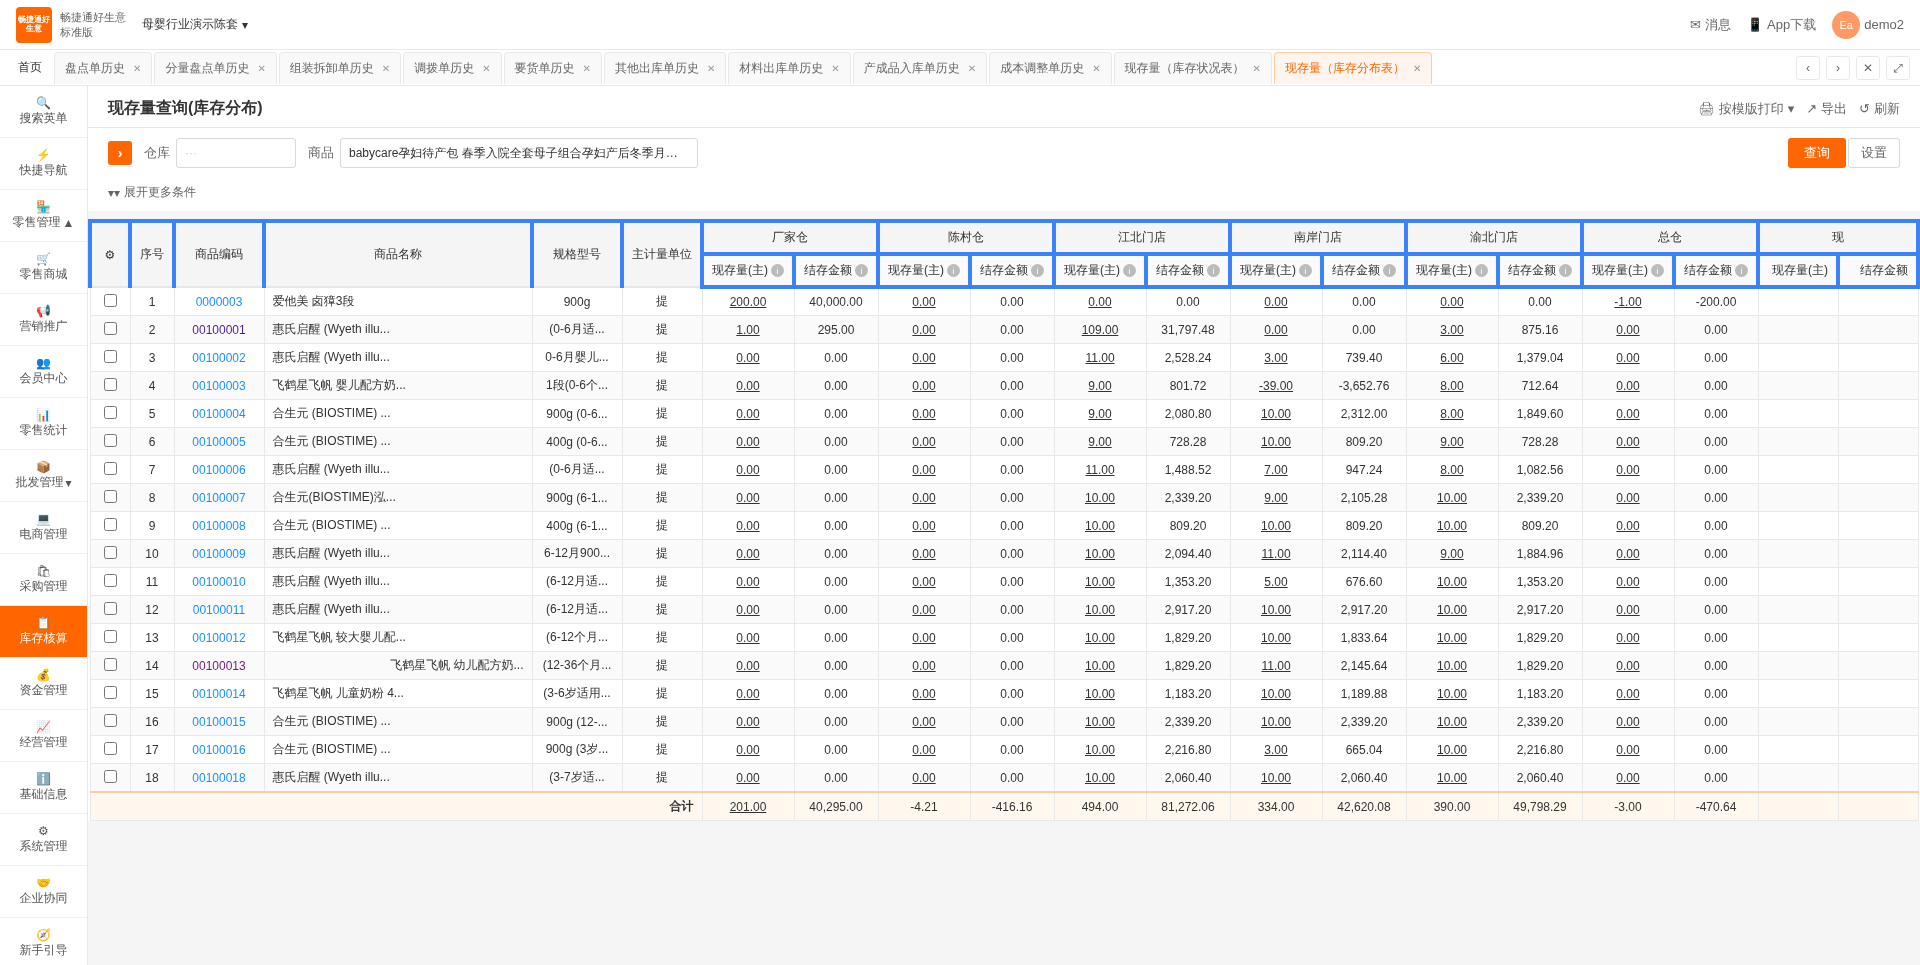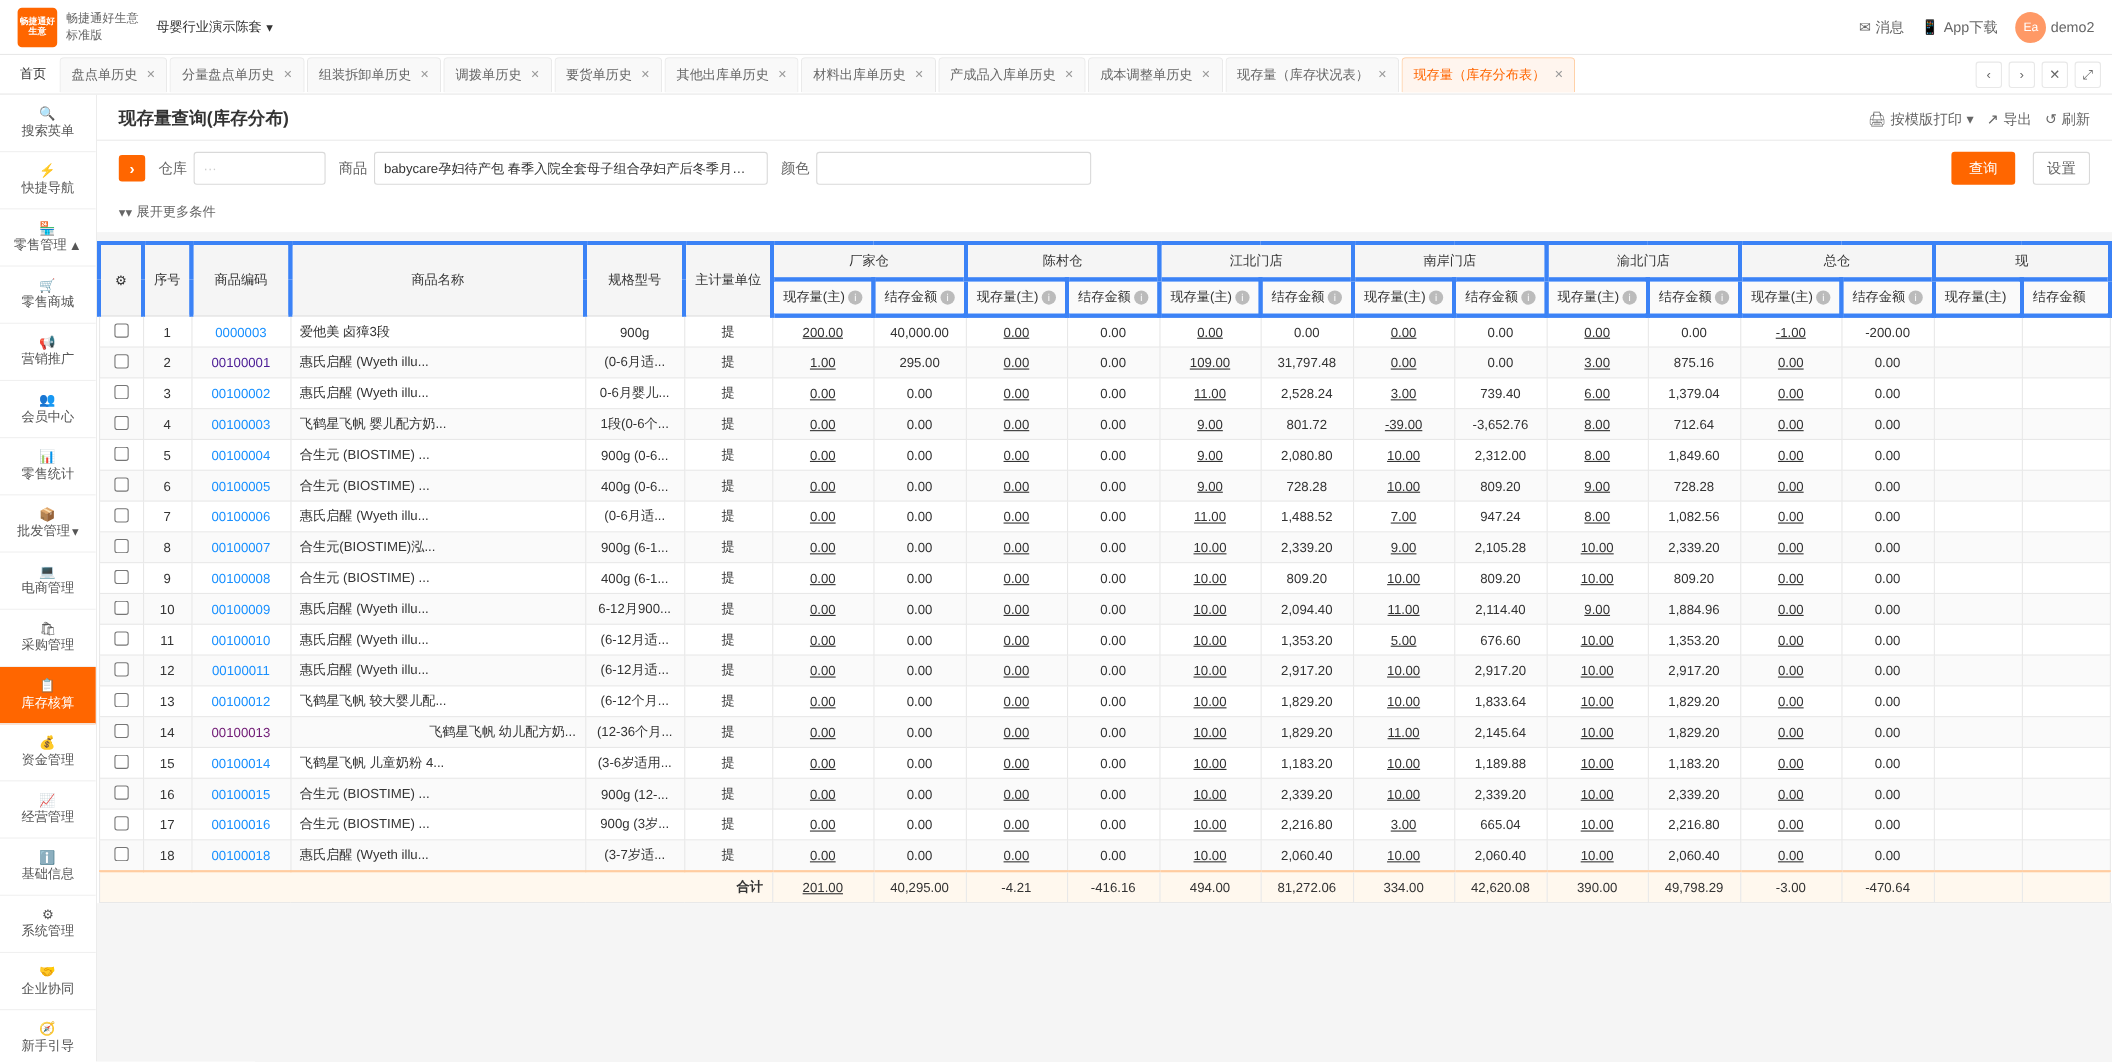--- a/index.html
+++ b/index.html
@@ -38,32 +38,32 @@
     
     .search-area { background: #fff; padding: 10px 20px; display: flex; align-items: center; gap: 12px; flex-wrap: wrap; }
     .search-row { display: flex; align-items: center; gap: 12px; width: 100%; }
     .expand-btn { width: 24px; height: 24px; background: #ff6600; border-radius: 3px; display: flex; align-items: center; justify-content: center; color: white; cursor: pointer; font-size: 14px; font-weight: bold; flex-shrink: 0; }
     .field-group { display: flex; align-items: center; gap: 6px; }
     .field-label { font-size: 13px; color: #666; white-space: nowrap; }
     .field-value-display { height: 30px; border: 1px solid #d9d9d9; border-radius: 3px; padding: 0 8px; font-size: 12px; display: flex; align-items: center; min-width: 350px; color: #333; background: #fff; cursor: pointer; position: relative; }
     .btn-primary { height: 30px; background: #ff6600; color: white; border: none; border-radius: 3px; padding: 0 16px; cursor: pointer; font-size: 13px; }
     .btn-default { height: 30px; background: #fff; color: #666; border: 1px solid #d9d9d9; border-radius: 3px; padding: 0 12px; cursor: pointer; font-size: 13px; }
     .expand-more { display: flex; align-items: center; gap: 4px; color: #666; cursor: pointer; font-size: 12px; margin-top: 4px; justify-content: center; }
-    .action-btns { display: flex; gap: 16px; margin-left: auto; align-items: flex-end; }
+    .action-btns { display: flex; gap: 2px; margin-left: auto; align-items: flex-end; }
 
     
     .table-area { padding: 0; background: #fff; margin-top: 8px; }
     .data-table { width: 100%; border-collapse: collapse; font-size: 12px; }
     .data-table th { background: #fafafa; border: 4px solid #3b82f6; padding: 6px 8px; text-align: center; font-weight: 500; color: #333; white-space: nowrap; position: sticky; top: 0; z-index: 2; }
     .data-table td { border: 1px solid #e8e8e8; padding: 5px 8px; text-align: center; white-space: nowrap; color: #333; }
     .data-table .group-header th { background: #f5f5f5; border-bottom: 2px solid #e8e8e8; }
     .num-link { color: #1890ff; text-decoration: underline; cursor: pointer; }
     .negative { color: #ff4d4f; }
     .footer-row td { background: #fff8ee; font-weight: 500; border-top: 2px solid #ffcca0; }
-    .th-with-info { display: flex; align-items: center; justify-content: space-between; gap: 3px; }
+    .th-with-info { display: flex; align-items: center; justify-content: flex-end; gap: 3px; }
     .info-icon { width: 13px; height: 13px; background: #bbb; border-radius: 50%; color: white; font-size: 9px; display: inline-flex; align-items: center; justify-content: center; cursor: pointer; }
     .scrollbar-container { overflow-x: auto; }
     .col-seq { width: 40px; }
     .col-code { width: 90px; }
     .col-spec { width: 90px; }
     .col-unit { width: 70px; }
     .col-num { width: 80px; }
   </style>
 </head>
 <body>
@@ -261,26 +261,20 @@
         <div class="field-group">
           <span class="field-label">仓库</span>
           <div class="field-value-display" style="min-width:120px;">
             <span style="color:#ccc;">···</span>
           </div>
         </div>
         <div class="field-group">
           <span class="field-label">商品</span>
           <div class="field-value-display">
             <span style="overflow:hidden;text-overflow:ellipsis;white-space:nowrap;max-width:340px;font-size:12px;">babycare孕妇待产包 春季入院全套母子组合孕妇产后冬季月子用品 22件套 ...</span>
-          </div>
-        </div>
-        <div class="field-group">
-          <span class="field-label">颜色</span>
-          <div class="field-value-display" style="min-width:250px;">
-            <span></span>
           </div>
         </div>
         <div class="action-btns">
           <button class="btn-primary">查询</button>
           <button class="btn-default">设置</button>
         </div>
       </div>
       <div class="expand-more">
         <span>▾▾</span>
         <span>展开更多条件</span>

